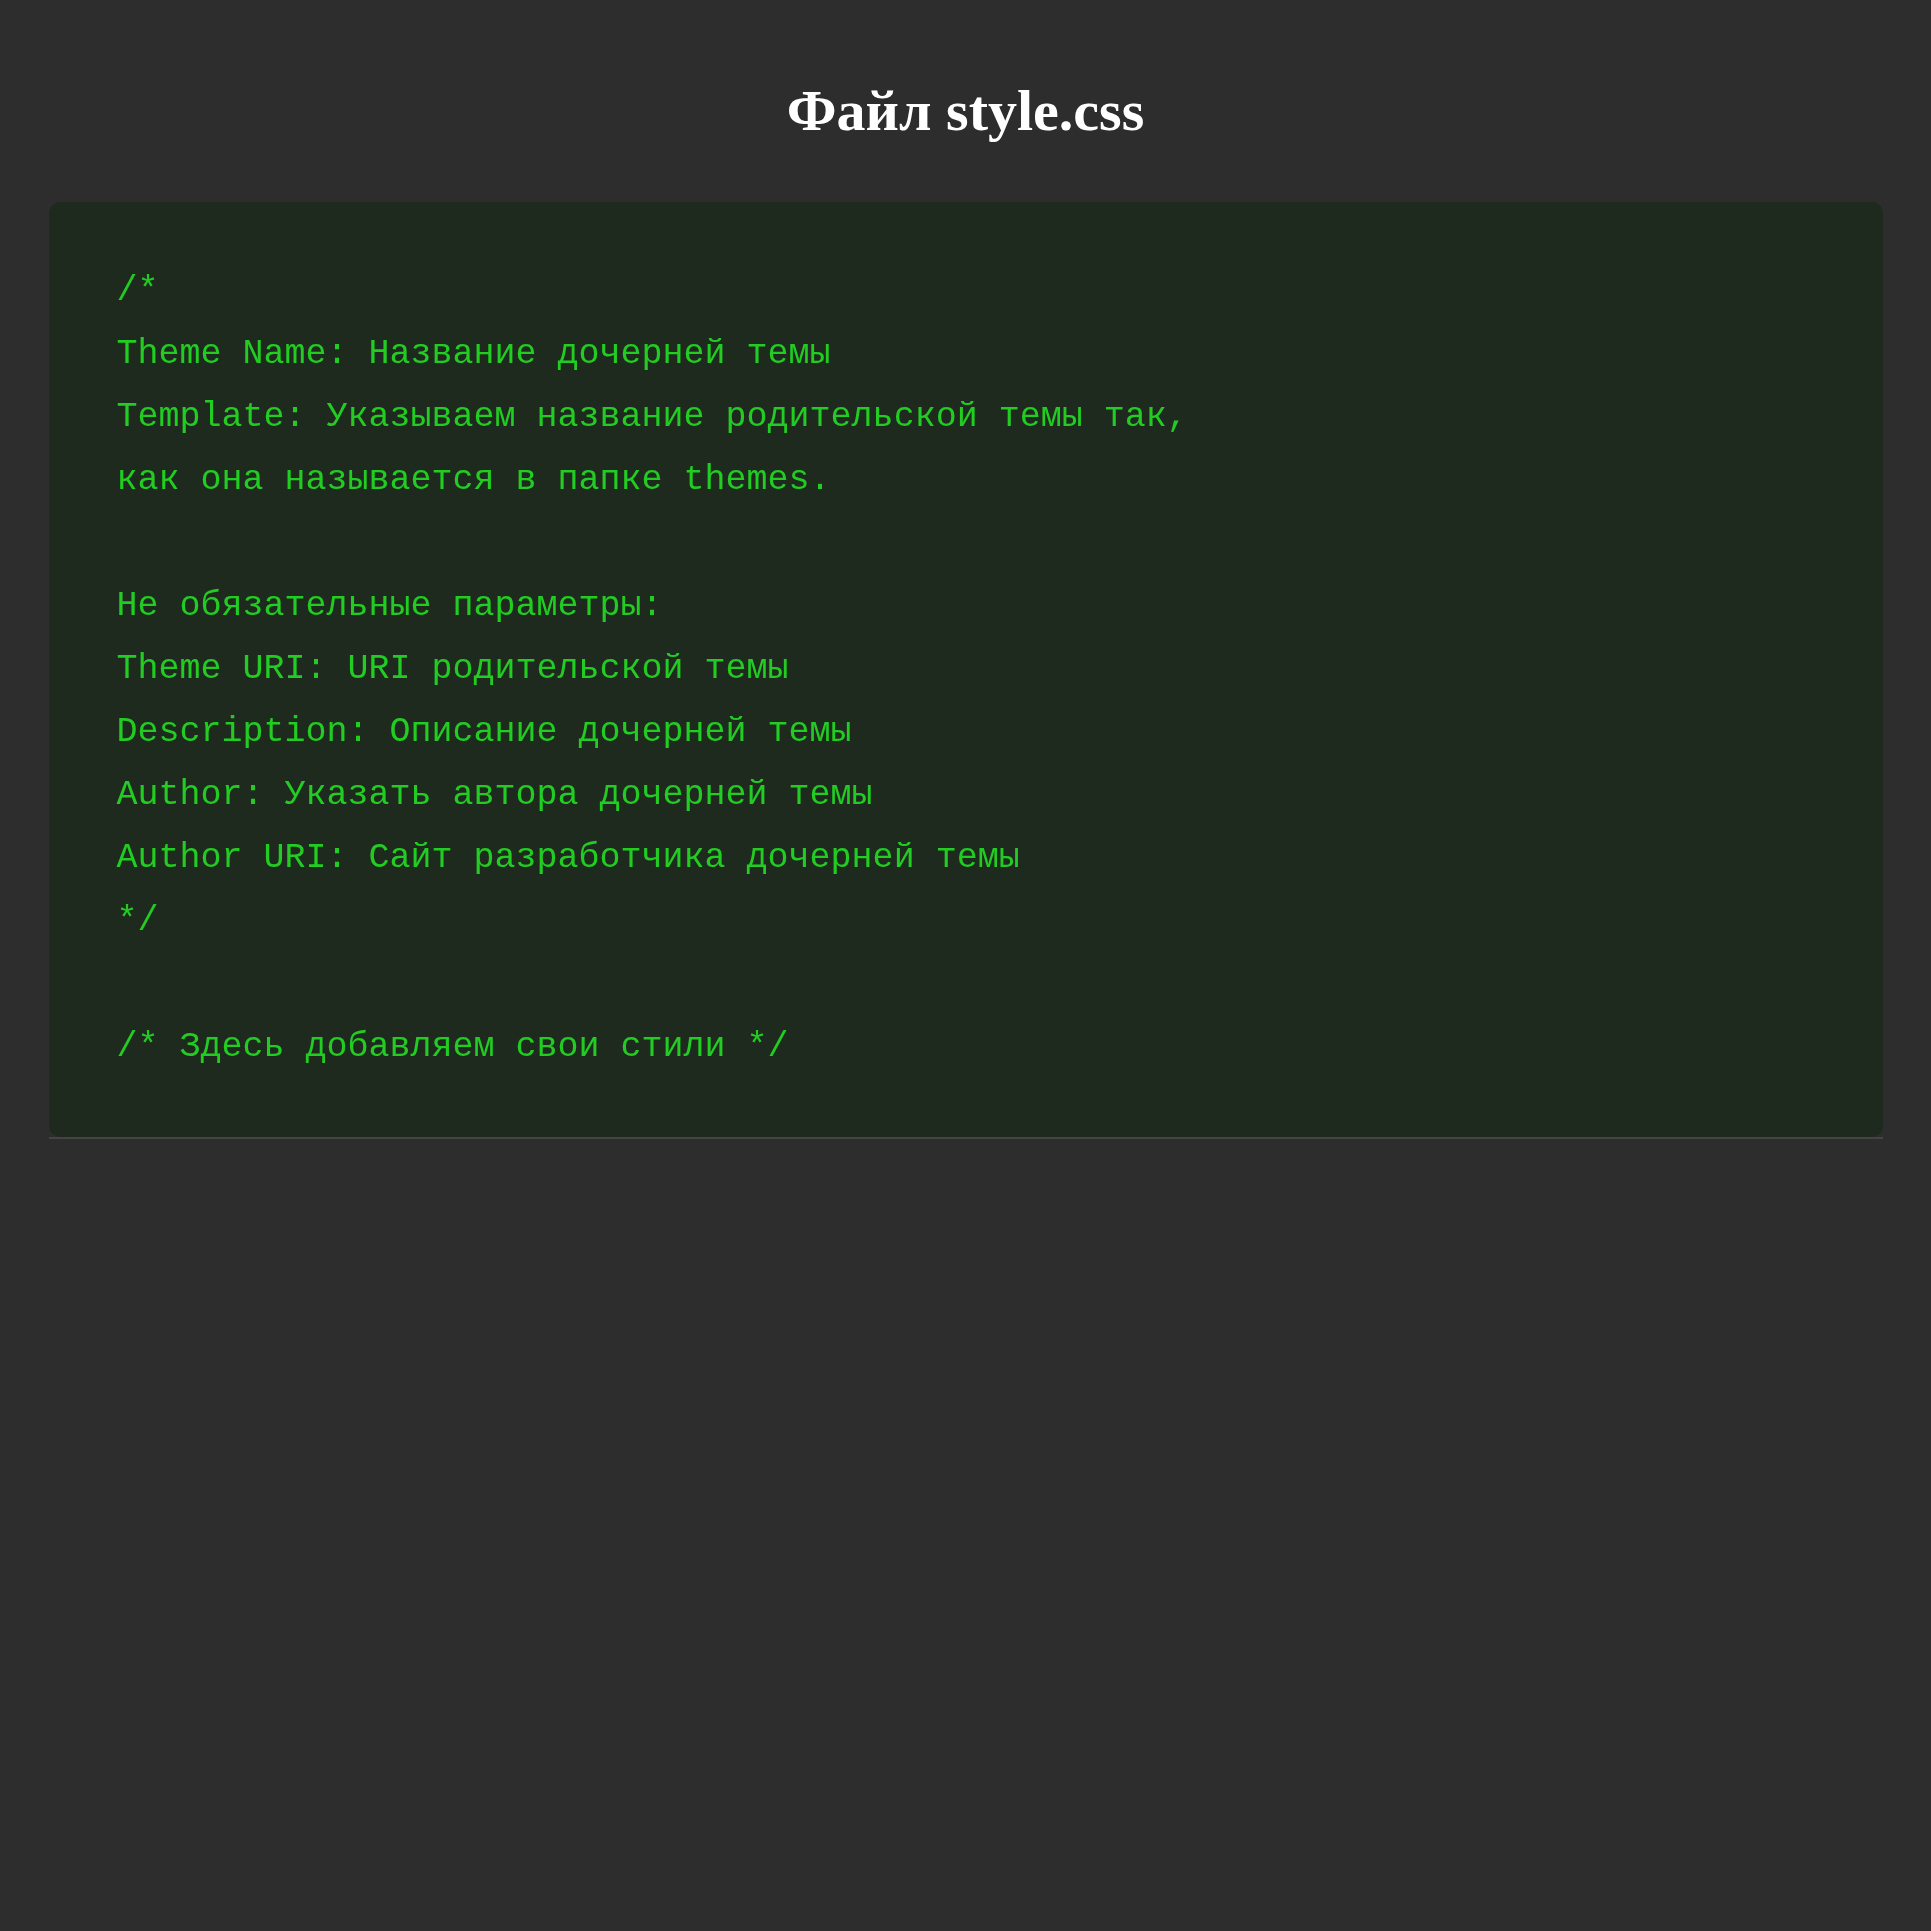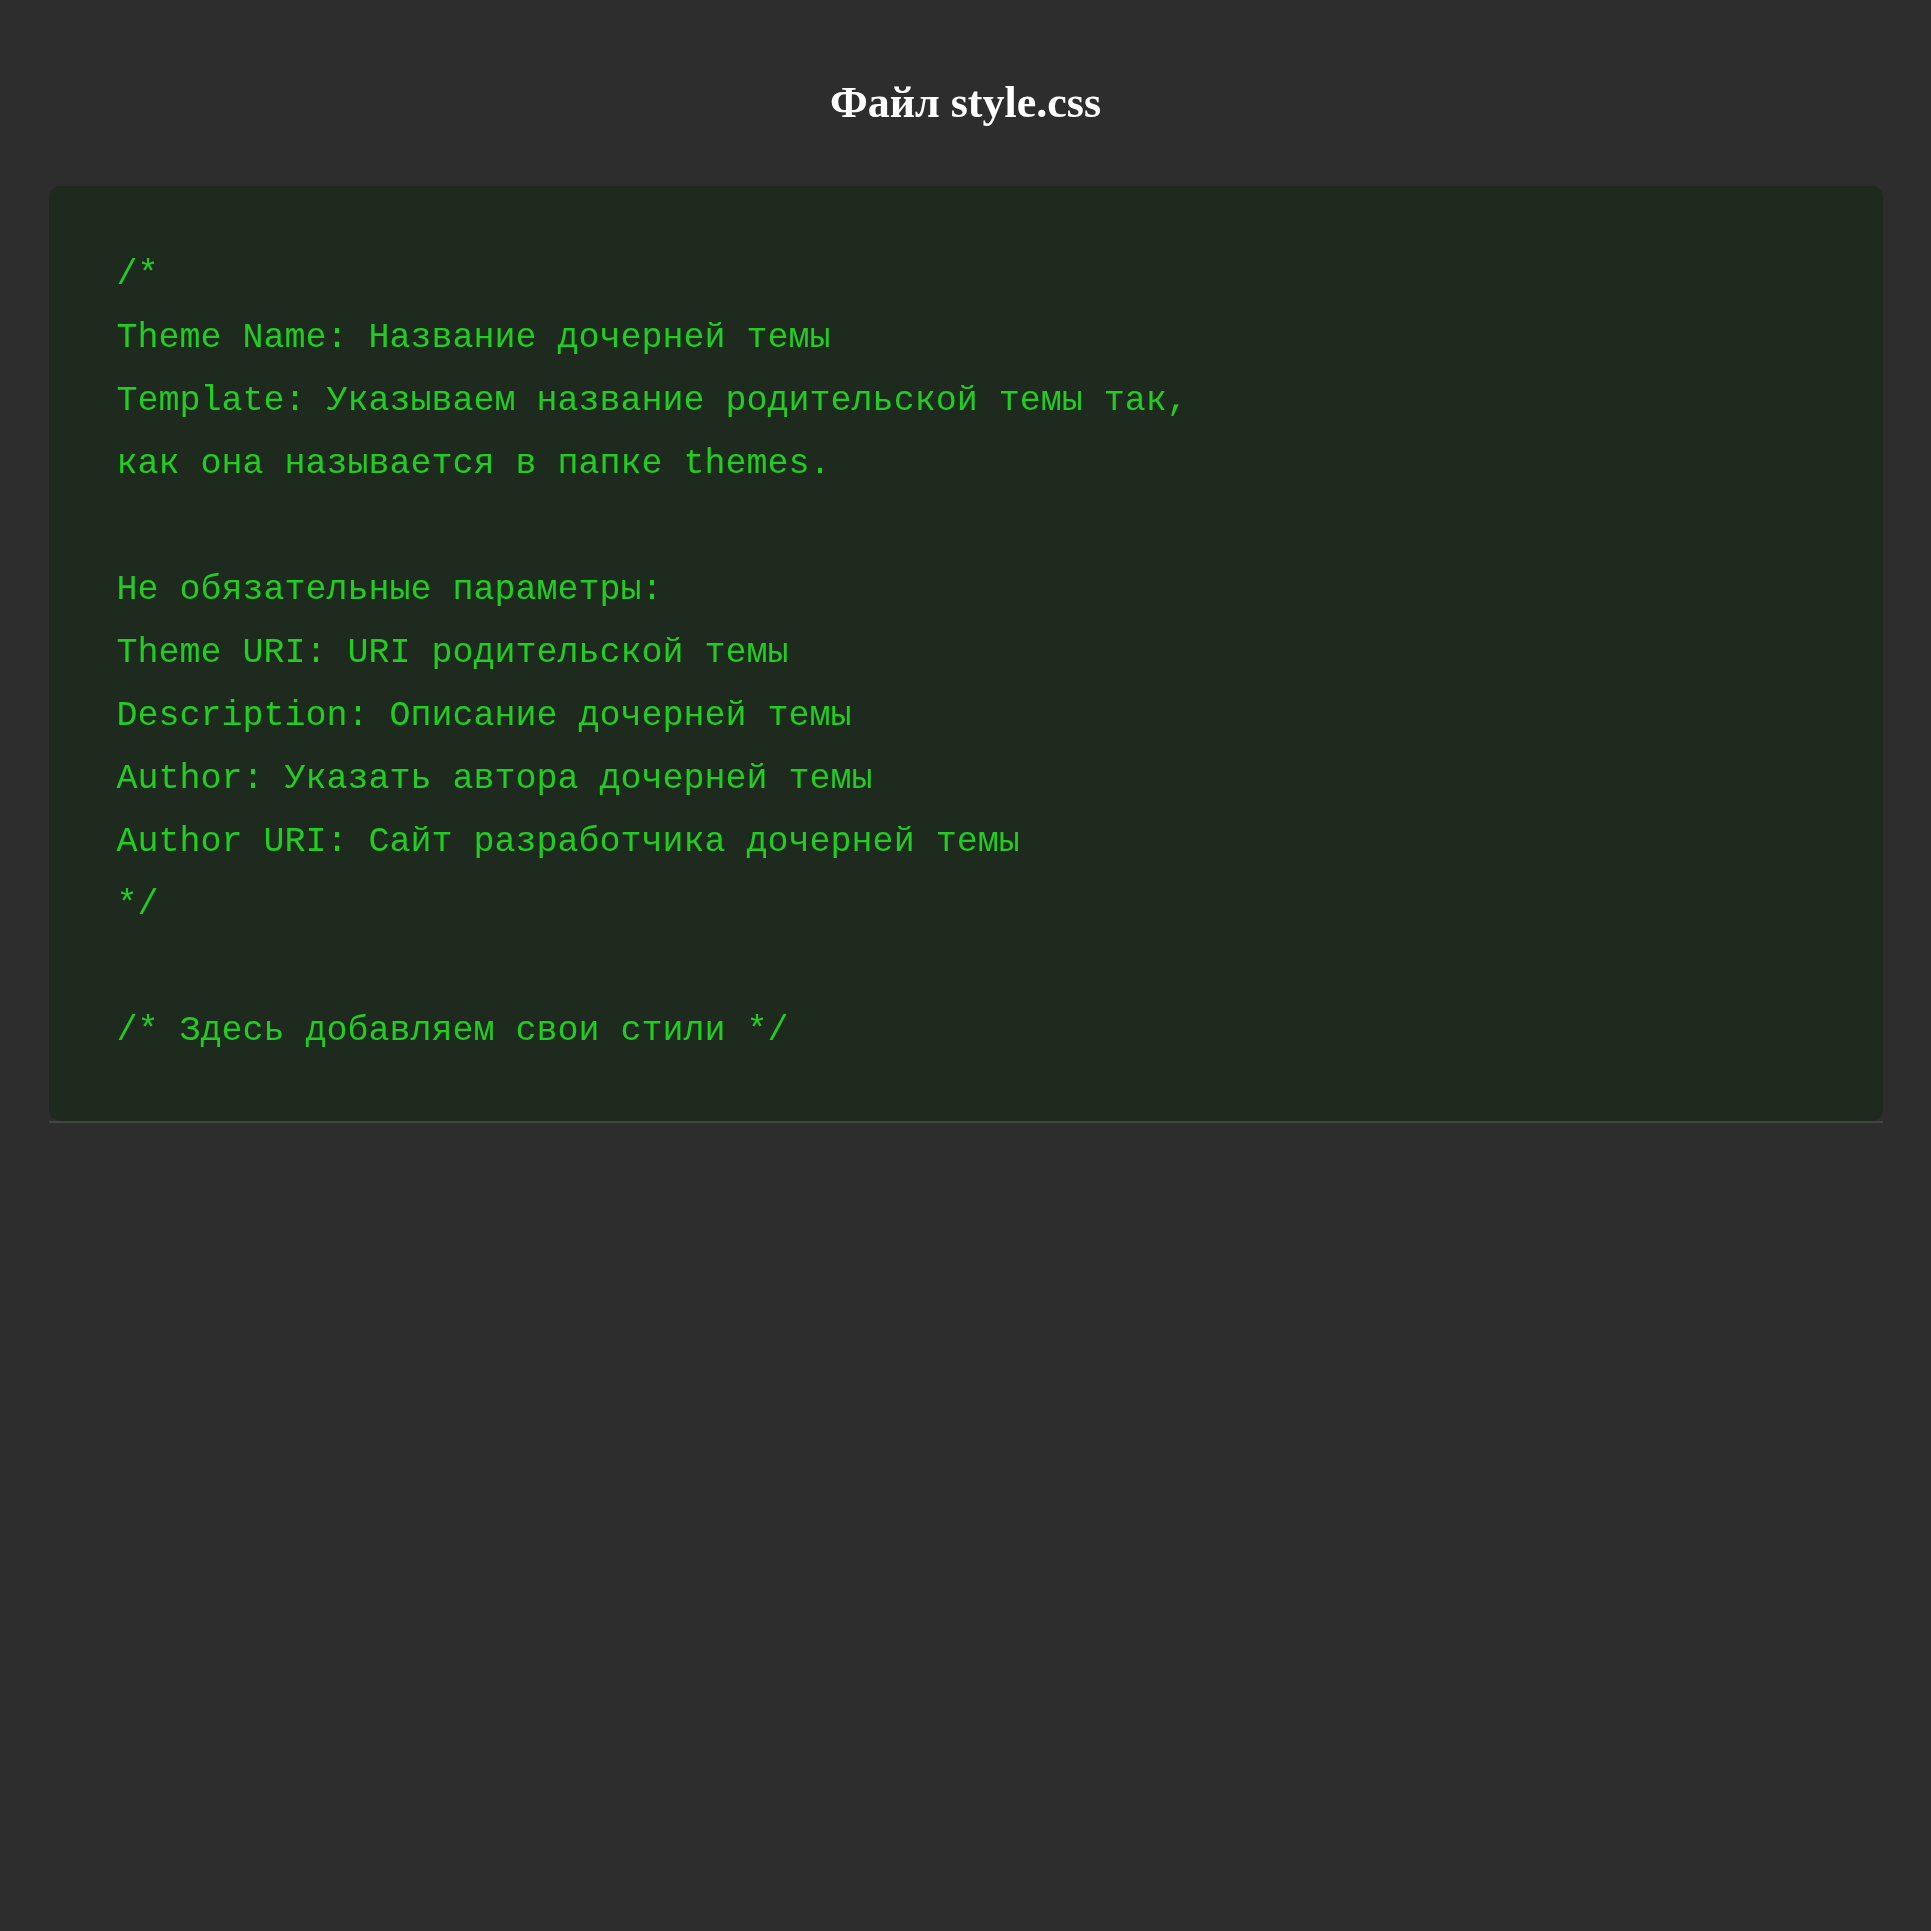--- a/index.html
+++ b/index.html
@@ -13,21 +13,21 @@
       height: 1931px;
       background-color: #2d2d2d;
       display: flex;
       flex-direction: column;
       align-items: center;
       font-family: Georgia, 'Times New Roman', serif;
     }
 
     .page-title {
       color: #ffffff;
-      font-size: 44px;
+      font-size: 58px;
       font-weight: bold;
       margin-top: 77px;
       margin-bottom: 58px;
       text-align: right;
     }
 
     .code-block {
       background-color: #1e2a1e;
       border-radius: 11.6px;
       width: 1834px;

